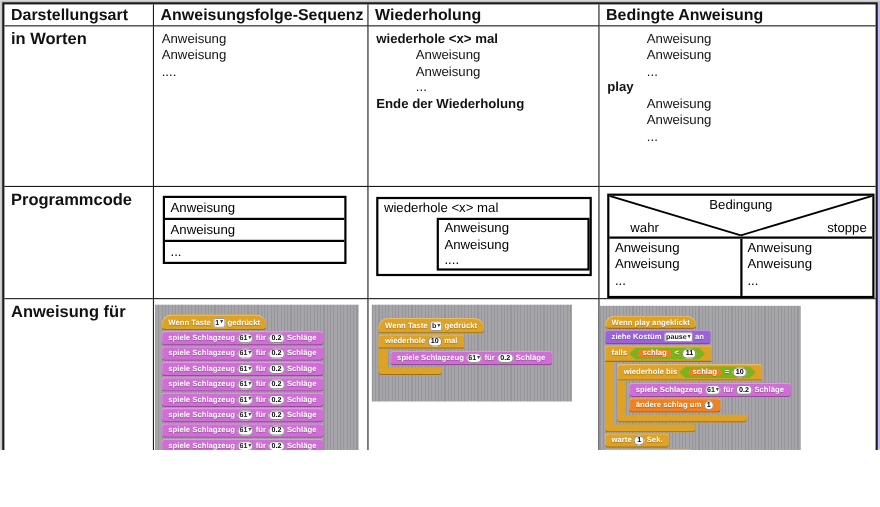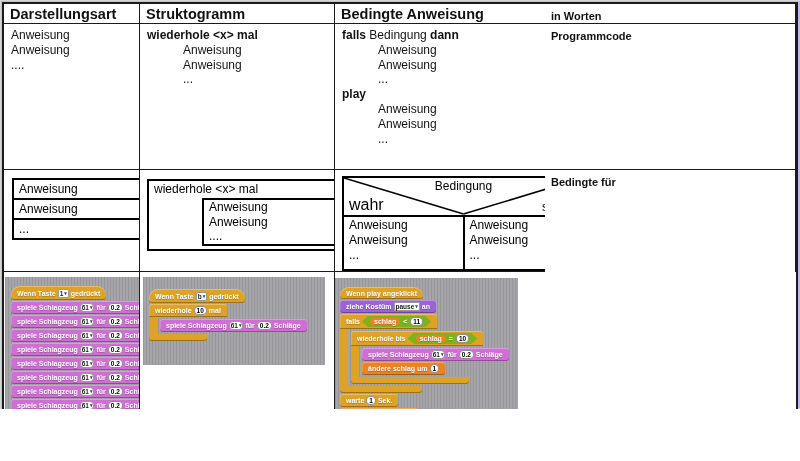--- a/index.html
+++ b/index.html
@@ -5,39 +5,39 @@
   html,body{margin:0;padding:0;background:#fff;}
   .page{position:relative;width:800px;height:409px;background:#c4b5fd;overflow:hidden;
         font-family:"Liberation Sans",sans-serif;box-shadow:inset 0 0 0 1px #d6d6d6;padding-left:42px;}
   .tbl{position:absolute;left:2px;top:2px;width:792px;height:452px;border:2px solid #1b1b1b;
        display:grid;grid-template-columns:136px 195px 210px 1fr;grid-template-rows:20px 146px 102px 1fr;
        background:#fff;}
   .cell{position:relative;border-right:1px solid #1b1b1b;border-bottom:1px solid #1b1b1b;overflow:hidden;}
   .cell.lc{border-right:none}
   .cell.lr{border-bottom:none}
   .hd{font-weight:bold;font-size:14.5px;line-height:18px;padding:1px 6px;color:#111;white-space:nowrap;}
-  .rowlabel{font-weight:bold;font-size:11px;line-height:16px;padding:4px 6px;color:#111;}
+  .rowlabel{font-weight:bold;font-size:15px;line-height:16px;padding:4px 6px;color:#111;}
   .wordscell{padding:4px 7px;font-size:12px;line-height:14.8px;color:#131313;}
   .wline{white-space:nowrap;}
   .wline.ind{padding-left:36px;}
   .bld{font-weight:bold;}
 
   
   .sg-seq{position:absolute;left:8px;top:8px;width:163px;border:2px solid #000;}
   .sg-row{font-size:12px;line-height:16px;padding:1px 5px;}
   .sg-row + .sg-row{border-top:2px solid #000;}
   .sg-loop{position:absolute;left:7px;top:9px;width:192px;height:68px;border:2px solid #000;}
   .sg-loop-head{font-size:12px;line-height:17px;padding:0 5px;white-space:nowrap;}
   .sg-loop-inner{margin-left:53px;border:2px solid #000;min-height:44px;}
   .sg-loop-inner .sg-row{border-top:none;padding:0 5px;line-height:14.5px;}
   .sg-cond{position:absolute;left:7px;top:6px;width:239px;border:2px solid #000;}
   .sg-tri{position:relative;height:37px;}
   .sg-tri svg{position:absolute;left:0;top:0;width:100%;height:100%;}
   .sg-cond-top{position:absolute;left:0;right:0;top:1px;text-align:center;font-size:12px;}
-  .sg-wahr{position:absolute;left:5px;bottom:1px;font-size:16px;}
+  .sg-wahr{position:absolute;left:19px;bottom:1px;font-size:12px;}
   .sg-falsch{position:absolute;right:5px;bottom:1px;font-size:12px;}
   .sg-cols{display:flex;border-top:2px solid #000;min-height:52px;}
   .sg-col{flex:1;padding:1px 5px;}
   .sg-col .sg-row{border-top:none;padding:0;line-height:15px;}
   .sg-col + .sg-col{border-left:2px solid #000;}
 
   
   :root{--gold:#dda226;--sound:#cf6ed5;--looks:#9a63d8;--varc:#ee8221;--green:#7ab31c;}
   .pane{position:absolute;background:repeating-linear-gradient(90deg,#97979b 0px,#97979b 1px,#a6a6aa 1px,#a6a6aa 3px);}
   .pane-seq{left:1px;top:5px;width:179px;height:168px;padding:9px 0 0 6px;}
@@ -69,37 +69,38 @@
   .c-inner{padding:2px 0 2px 3px;display:flex;flex-direction:column;gap:1px;align-items:flex-start;}
   .c-foot{height:7px;background:var(--c);border-radius:0 0 3px 3px;box-shadow:inset 0 -1px 0 rgba(0,0,0,.3);}
 </style>
 </head>
 <body>
 
 <div class="page">
   <div class="tbl">
 
     <div class="cell hd">Darstellungsart</div>
-    <div class="cell hd">Struktogramm</div>
+    <div class="cell hd">Anweisungsfolge-Sequenz</div>
+    <div class="cell hd">Wiederholung</div>
     <div class="cell hd lc">Bedingte Anweisung</div>
 
     <div class="cell rowlabel">in Worten</div>
     <div class="cell wordscell">
         <div class="wline">Anweisung</div>
         <div class="wline">Anweisung</div>
         <div class="wline">....</div>
       </div>
     <div class="cell wordscell">
         <div class="wline bld">wiederhole &lt;x&gt; mal</div>
         <div class="wline ind">Anweisung</div>
         <div class="wline ind">Anweisung</div>
         <div class="wline ind">...</div>
+        <div class="wline bld">Ende der Wiederholung</div>
       </div>
     <div class="cell wordscell lc">
-        <div class="wline"><span class="bld">falls </span><span>Bedingung </span><span class="bld">dann</span></div>
         <div class="wline ind">Anweisung</div>
         <div class="wline ind">Anweisung</div>
         <div class="wline ind">...</div>
         <div class="wline bld">play</div>
         <div class="wline ind">Anweisung</div>
         <div class="wline ind">Anweisung</div>
         <div class="wline ind">...</div>
       </div>
 
     <div class="cell rowlabel">Programmcode</div>
@@ -140,21 +141,21 @@
           <div class="sg-col">
               <div class="sg-row">Anweisung</div>
               <div class="sg-row">Anweisung</div>
               <div class="sg-row">...</div>
             </div>
         </div>
       </div>
     </div>
 
     <div class="cell rowlabel lr">
-        <div class="wline">Bedingte für</div>
+        <div class="wline">Anweisung für</div>
       </div>
 
     <div class="cell lr">
       <div class="pane pane-seq">
         <div class="stackcol">
           <div class="blk hat c-gold">
             <span>Wenn Taste</span>
             <span class="dd">
                 <span>1</span>
                 <span class="arr">▾</span>

